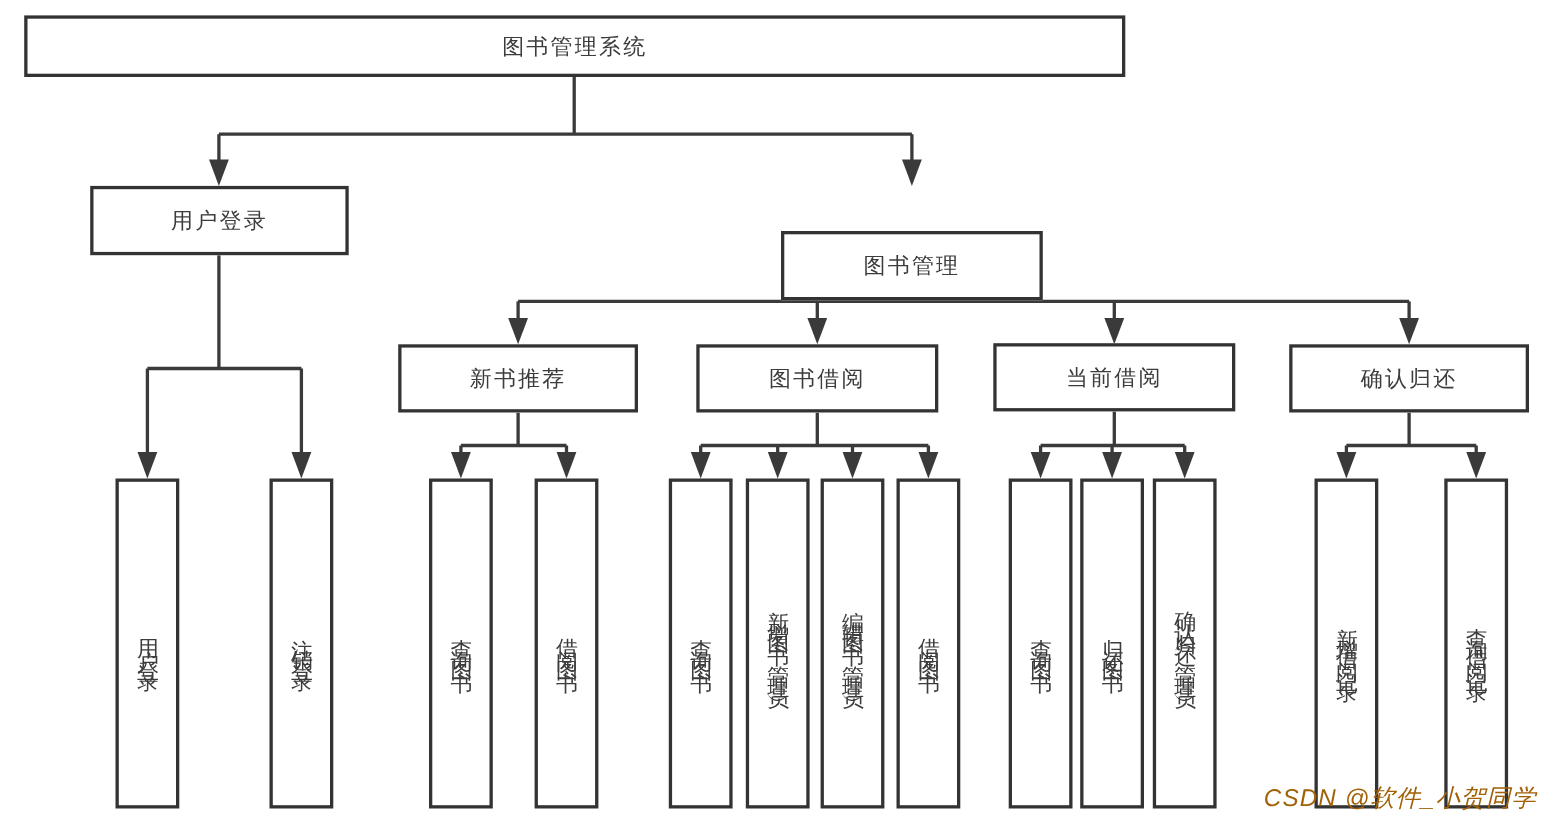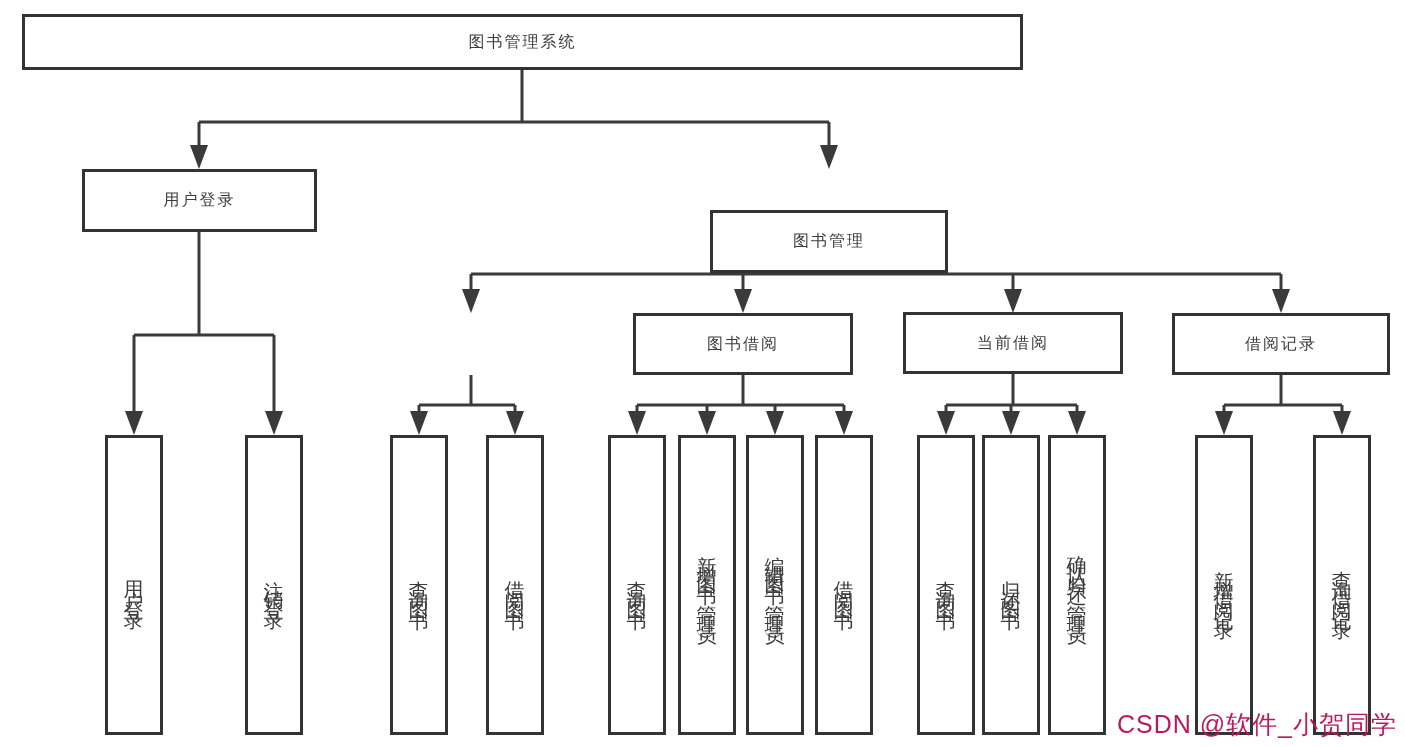--- a/index.html
+++ b/index.html
@@ -14,44 +14,45 @@
   svg.connectors polygon { fill: #3a3a3a; stroke: none; }
 
   .node {
     position: absolute;
     background: #ffffff;
     border: 3px solid #333333;
     color: #3c3c3c;
     display: flex;
     align-items: center;
     justify-content: center;
-    font-size: 16px;
+    font-size: 20px;
     letter-spacing: 2px;
     white-space: nowrap;
   }
 
   .leaf {
     width: 58px;
     height: 300px;
     top: 435px;
     writing-mode: vertical-rl;
     text-orientation: mixed;
     letter-spacing: 10px;
     font-size: 20px;
     white-space: normal;
     line-height: 1;
   }
 
   .watermark {
     position: absolute;
     right: 8px;
     bottom: 6px;
-    color: #be185d;
-    font-size: 25px;
+    color: #a16207;
+    font-size: 22px;
     letter-spacing: 1px;
+    font-style: italic;
   }
 </style>
 </head>
 <body>
 
 <div class="canvas">
 
   <svg class="connectors" viewBox="0 0 1405 747" aria-hidden="true">
     <g>
       <path d="M522,70 L522,122"></path>
@@ -119,23 +120,24 @@
       <path d="M1342,405 L1342,414"></path>
         <polygon points="1333,411 1351,411 1342,435"></polygon>
     </g>
   </svg>
 
   <div class="node" style="left:22px; top:14px; width:1001px; height:56px;">图书管理系统</div>
 
   <div class="node" style="left:82px; top:169px; width:235px; height:63px;">用户登录</div>
   <div class="node" style="left:710px; top:169px; width:238px; height:63px;margin-top:41px;">图书管理</div>
 
+  <div class="node" style="left:362px; top:313px; width:218px; height:62px;">新书推荐</div>
   <div class="node" style="left:633px; top:313px; width:220px; height:62px;">图书借阅</div>
   <div class="node" style="left:903px; top:312px; width:220px; height:62px;text-align:right;">当前借阅</div>
-  <div class="node" style="left:1172px; top:313px; width:218px; height:62px;">借阅记录</div>
+  <div class="node" style="left:1172px; top:313px; width:218px; height:62px;">确认归还</div>
 
   <div class="node leaf" style="left:105px;">用户登录</div>
   <div class="node leaf" style="left:245px;">注销登录</div>
 
   <div class="node leaf" style="left:390px;">查询图书</div>
   <div class="node leaf" style="left:486px;">借阅图书</div>
 
   <div class="node leaf" style="left:608px;">查询图书</div>
   <div class="node leaf" style="left:678px;">新增图书（管理员）</div>
   <div class="node leaf" style="left:746px;">编辑图书（管理员）</div>

